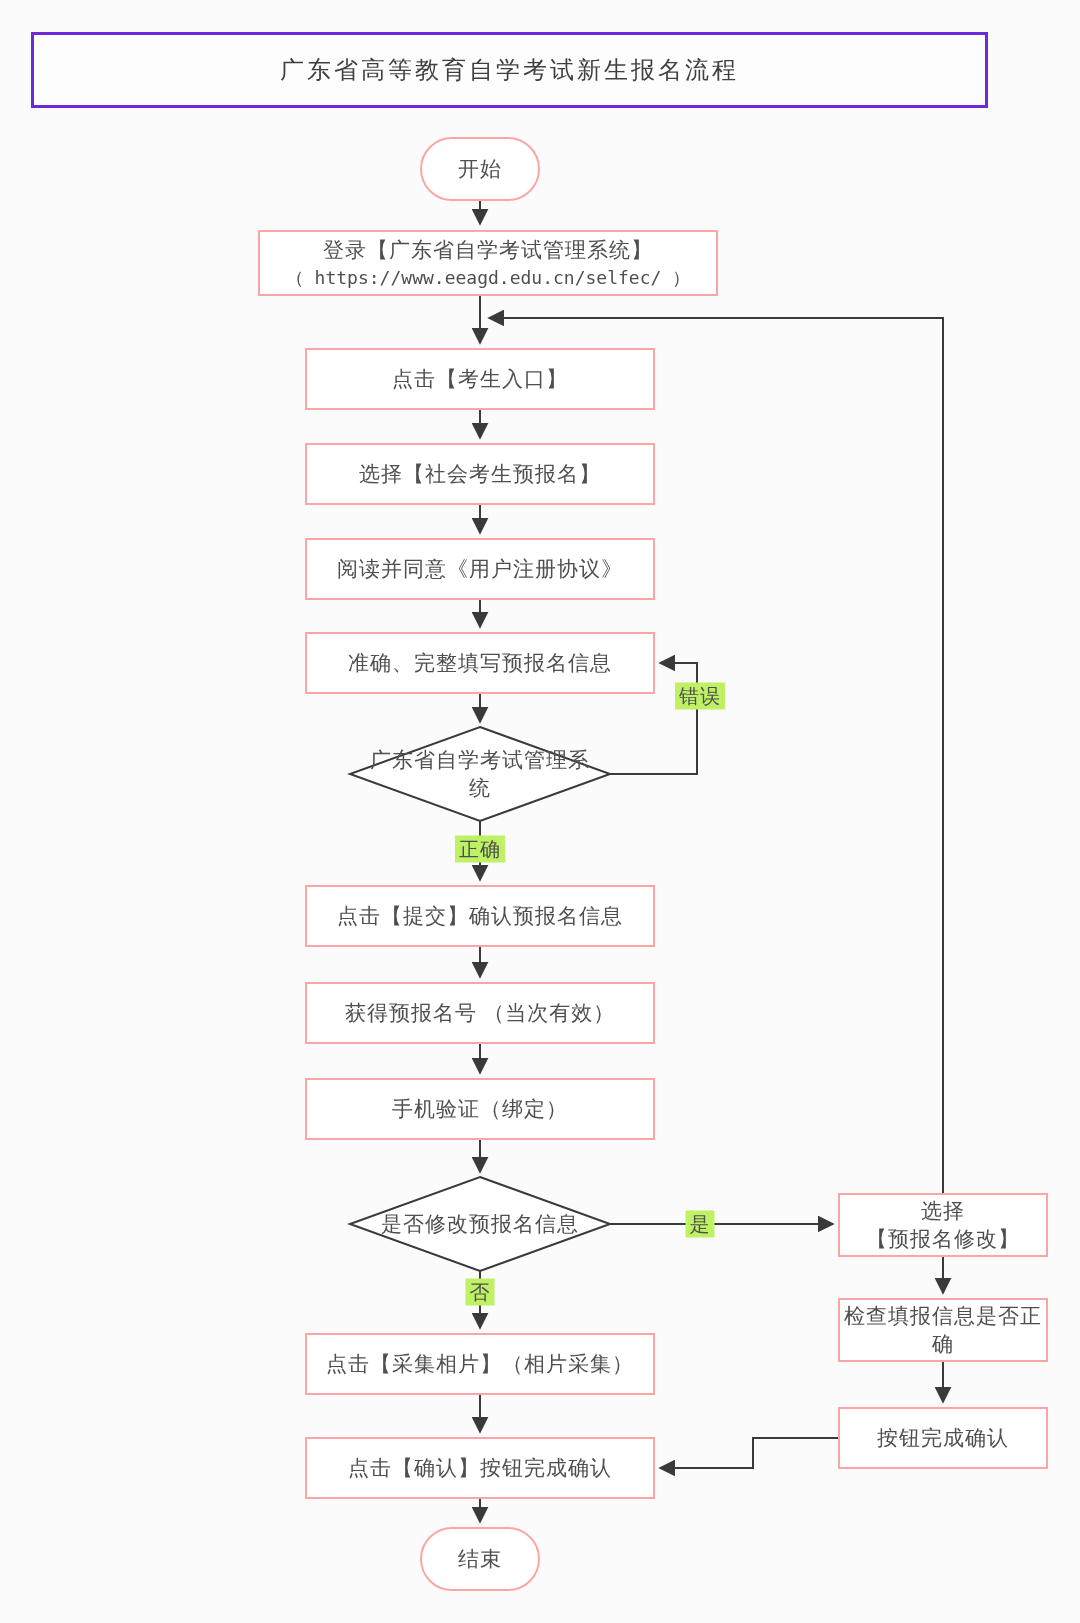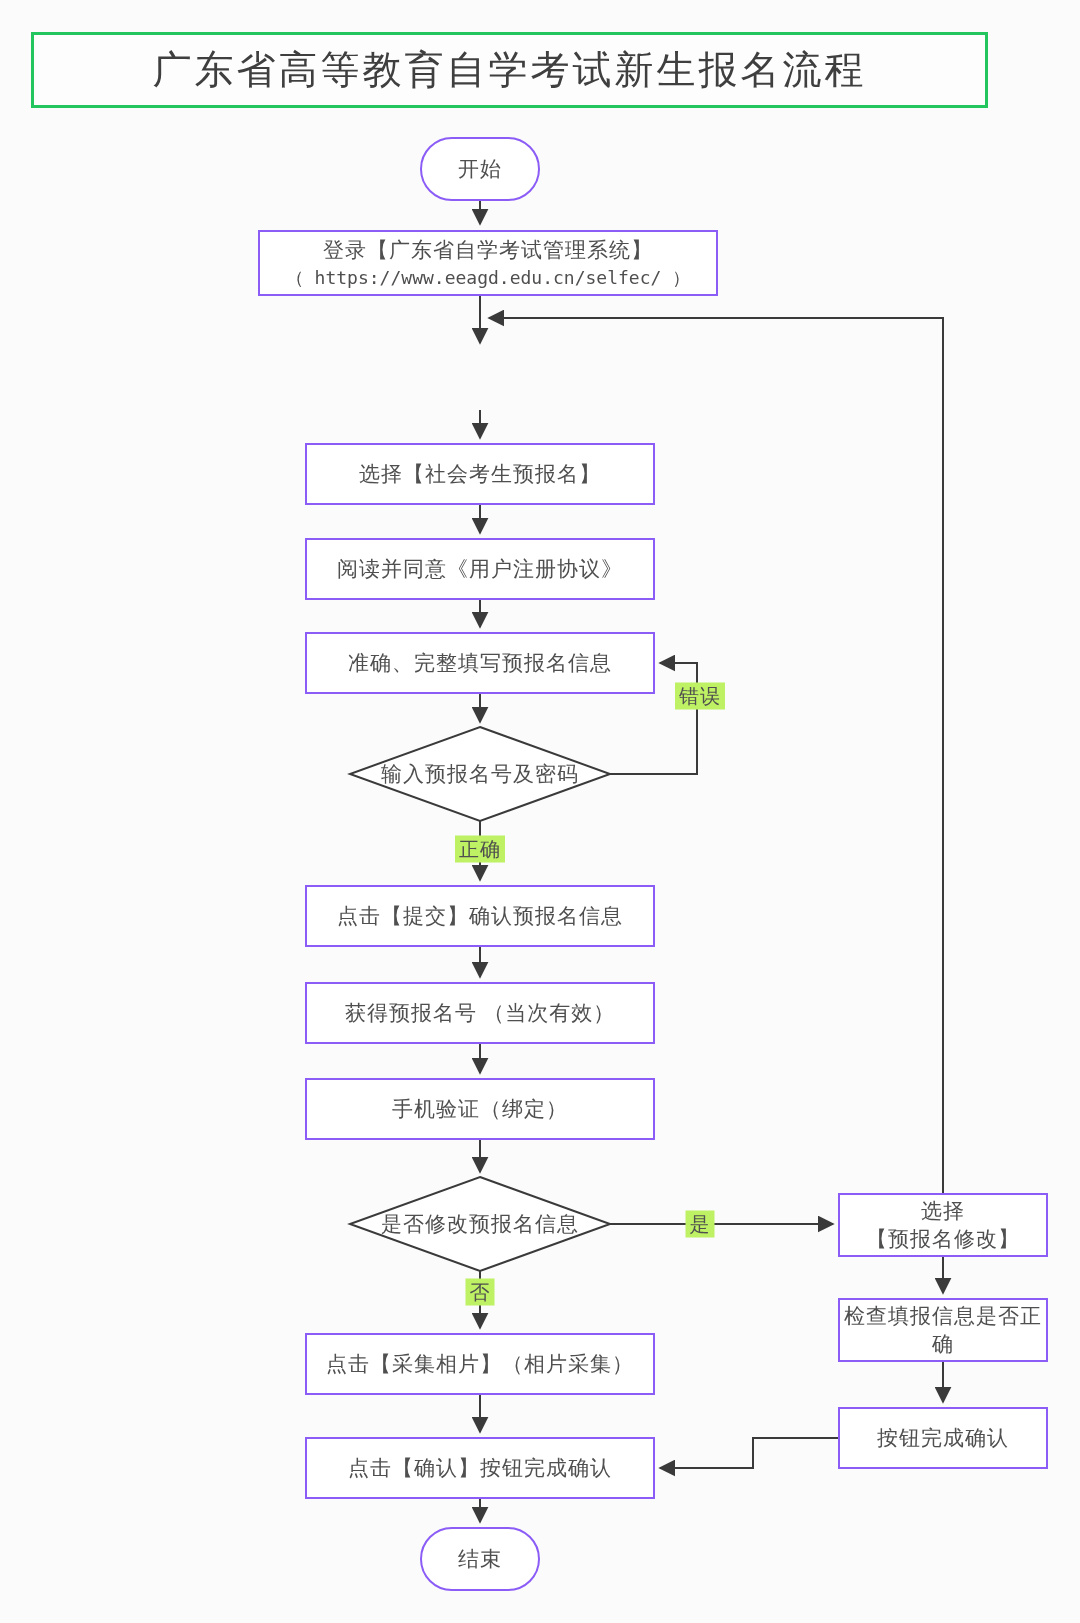--- a/index.html
+++ b/index.html
@@ -4,30 +4,30 @@
 <style>
   html,body { margin:0; padding:0; }
   body { background:#f2f2f2; font-family:"Liberation Serif","DejaVu Serif",serif; }
   .canvas {
     position:relative; width:1080px; height:1623px;
     background:#fbfbfb; overflow:hidden;
   }
   .wires { position:absolute; left:0; top:0; width:1080px; height:1623px; }
   .node {
     position:absolute; box-sizing:border-box;
-    border:2px solid #8b5cf6; background:#ffffff;
+    border:2px solid #fca5a5; background:#ffffff;
     display:flex; flex-direction:column; align-items:center; justify-content:center;
     color:#4f4f4f; font-size:21px; text-align:center; line-height:1.35;
     letter-spacing:1px;
   }
   .title-box {
     position:absolute; box-sizing:border-box;
-    border:3px solid #22c55e; background:#fdfdfd;
+    border:3px solid #6d28d9; background:#fdfdfd;
     display:flex; align-items:center; justify-content:center;
-    color:#3f3f3f; font-size:39px; letter-spacing:3px;
+    color:#3f3f3f; font-size:24px; letter-spacing:3px;
   }
   .oval { border-radius:32px; }
   .url-line { font-size:18px; font-family:"DejaVu Sans Mono","Liberation Mono",monospace; letter-spacing:0; margin-top:2px; }
   .diamond-label {
     position:absolute; display:flex; align-items:center; justify-content:center;
     color:#4f4f4f; font-size:21px; letter-spacing:1px; text-align:center;
   }
   .edge-label {
     position:absolute; transform:translate(-50%,-50%);
     background:#bef264; padding:0 4px;
@@ -76,28 +76,29 @@
 
   <div class="title-box" style="left:31px; top:32px; width:957px; height:76px;">广东省高等教育自学考试新生报名流程</div>
 
   <div class="node oval" style="left:420px; top:137px; width:120px; height:64px;">开始</div>
 
   <div class="node" style="left:258px; top:230px; width:460px; height:66px;">
     <div>登录【广东省自学考试管理系统】</div>
     <div class="url-line">（ https://www.eeagd.edu.cn/selfec/ ）</div>
   </div>
 
+  <div class="node" style="left:305px; top:348px; width:350px; height:62px;">点击【考生入口】</div>
 
   <div class="node" style="left:305px; top:443px; width:350px; height:62px;">选择【社会考生预报名】</div>
 
   <div class="node" style="left:305px; top:538px; width:350px; height:62px;">阅读并同意《用户注册协议》</div>
 
   <div class="node" style="left:305px; top:632px; width:350px; height:62px;">准确、完整填写预报名信息</div>
 
-  <div class="diamond-label" style="left:360px; top:752px; width:240px; height:44px;">输入预报名号及密码</div>
+  <div class="diamond-label" style="left:360px; top:752px; width:240px; height:44px;">广东省自学考试管理系统</div>
 
   <div class="node" style="left:305px; top:885px; width:350px; height:62px;">点击【提交】确认预报名信息</div>
 
   <div class="node" style="left:305px; top:982px; width:350px; height:62px;">获得预报名号 （当次有效）</div>
 
   <div class="node" style="left:305px; top:1078px; width:350px; height:62px;">手机验证（绑定）</div>
 
   <div class="diamond-label" style="left:360px; top:1202px; width:240px; height:44px;">是否修改预报名信息</div>
 
   <div class="node" style="left:305px; top:1437px; width:350px; height:62px;">点击【确认】按钮完成确认</div>

